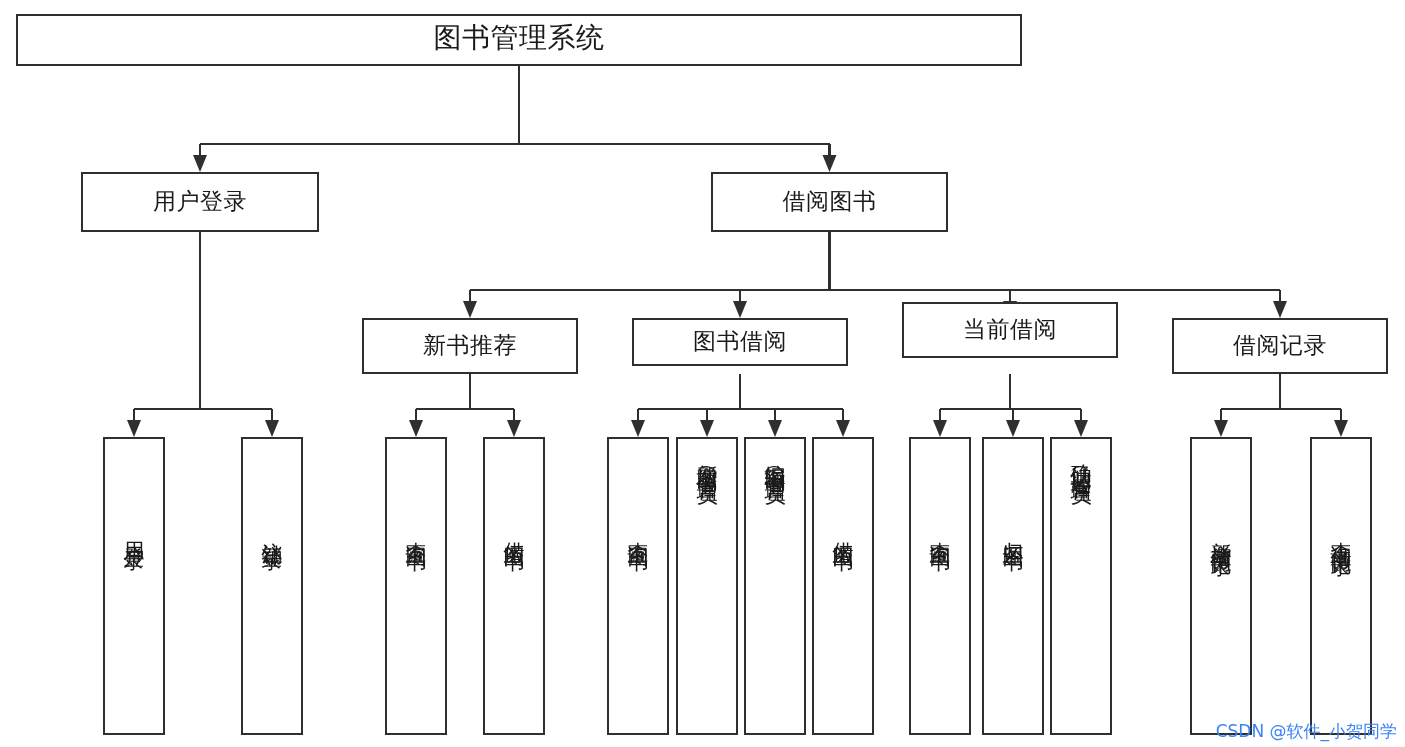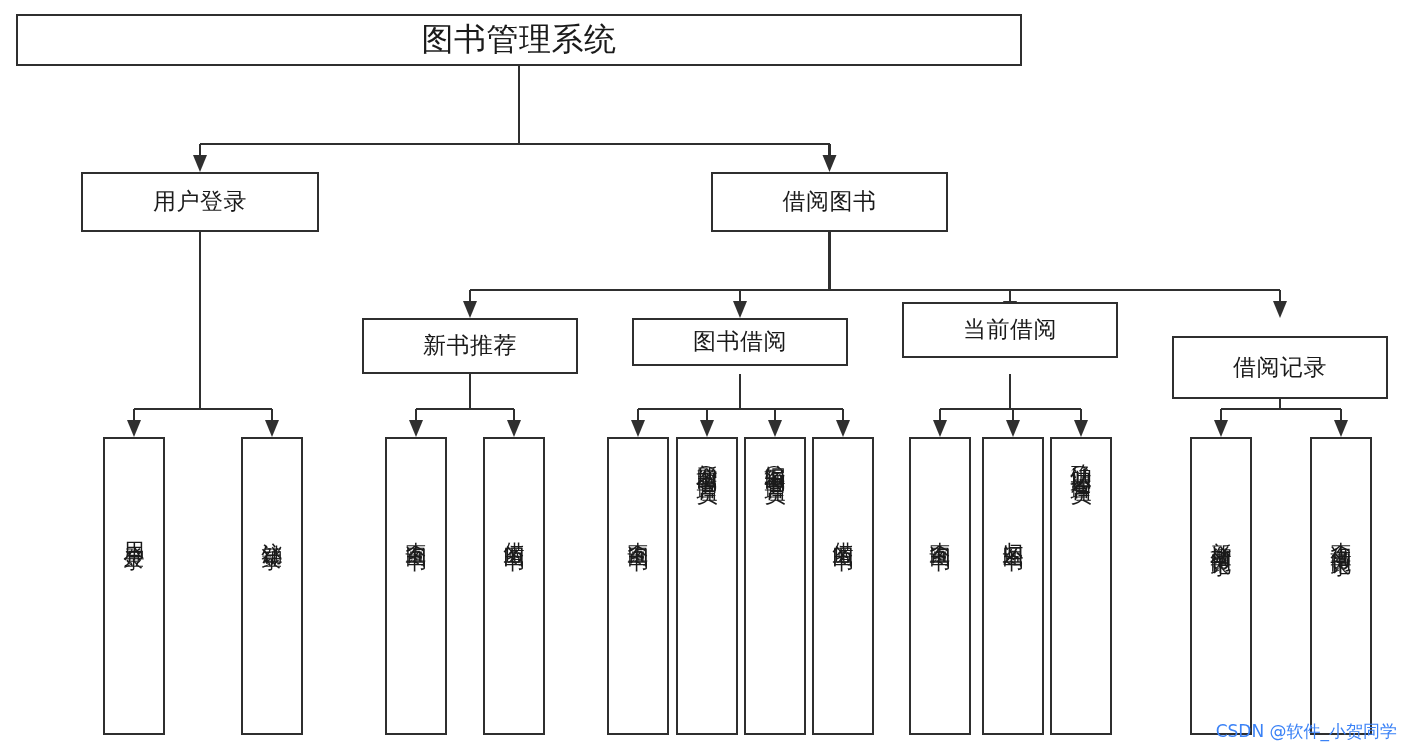--- a/index.html
+++ b/index.html
@@ -45,21 +45,22 @@
     text-align: center;
     line-height: 1.18;
     letter-spacing: 0.5px;
     white-space: pre;
   }
   
   .h-node .node-label {
     font-size: 23px;
   }
   .node.root .node-label {
-    font-size: 32px;
+    font-size: 28px;
+    font-family: Liberation Mono, monospace;
   }
   
   .v-node {
     align-items: flex-start;
     justify-content: center;
     padding-top: 8px;
   }
   .v-node .node-label {
     writing-mode: vertical-rl;
     text-orientation: upright;
@@ -155,21 +156,21 @@
       </div>
       <div class="node h-node" style="left: 362px; top: 318px; width: 216px; height: 56px;">
         <span class="node-label">新书推荐</span>
       </div>
       <div class="node h-node" style="left: 632px; top: 318px; width: 216px; height: 48px;">
         <span class="node-label">图书借阅</span>
       </div>
       <div class="node h-node" style="left: 902px; top: 302px; width: 216px; height: 56px;">
         <span class="node-label">当前借阅</span>
       </div>
-      <div class="node h-node" style="left: 1172px; top: 336px; width: 216px; height: 63px; justify-content: center;">
+      <div class="node h-node" style="left: 1172px; top: 318px; width: 216px; height: 56px; justify-content: center;">
         <span class="node-label">借阅记录</span>
       </div>
       <div class="node v-node mid" style="left: 103px; top: 437px; width: 62px; height: 298px;">
         <span class="node-label">用户登录</span>
       </div>
       <div class="node v-node mid" style="left: 241px; top: 437px; width: 62px; height: 298px;">
         <span class="node-label">注销登录</span>
       </div>
       <div class="node v-node mid" style="left: 385px; top: 437px; width: 62px; height: 298px;">
         <span class="node-label">查询图书</span>

